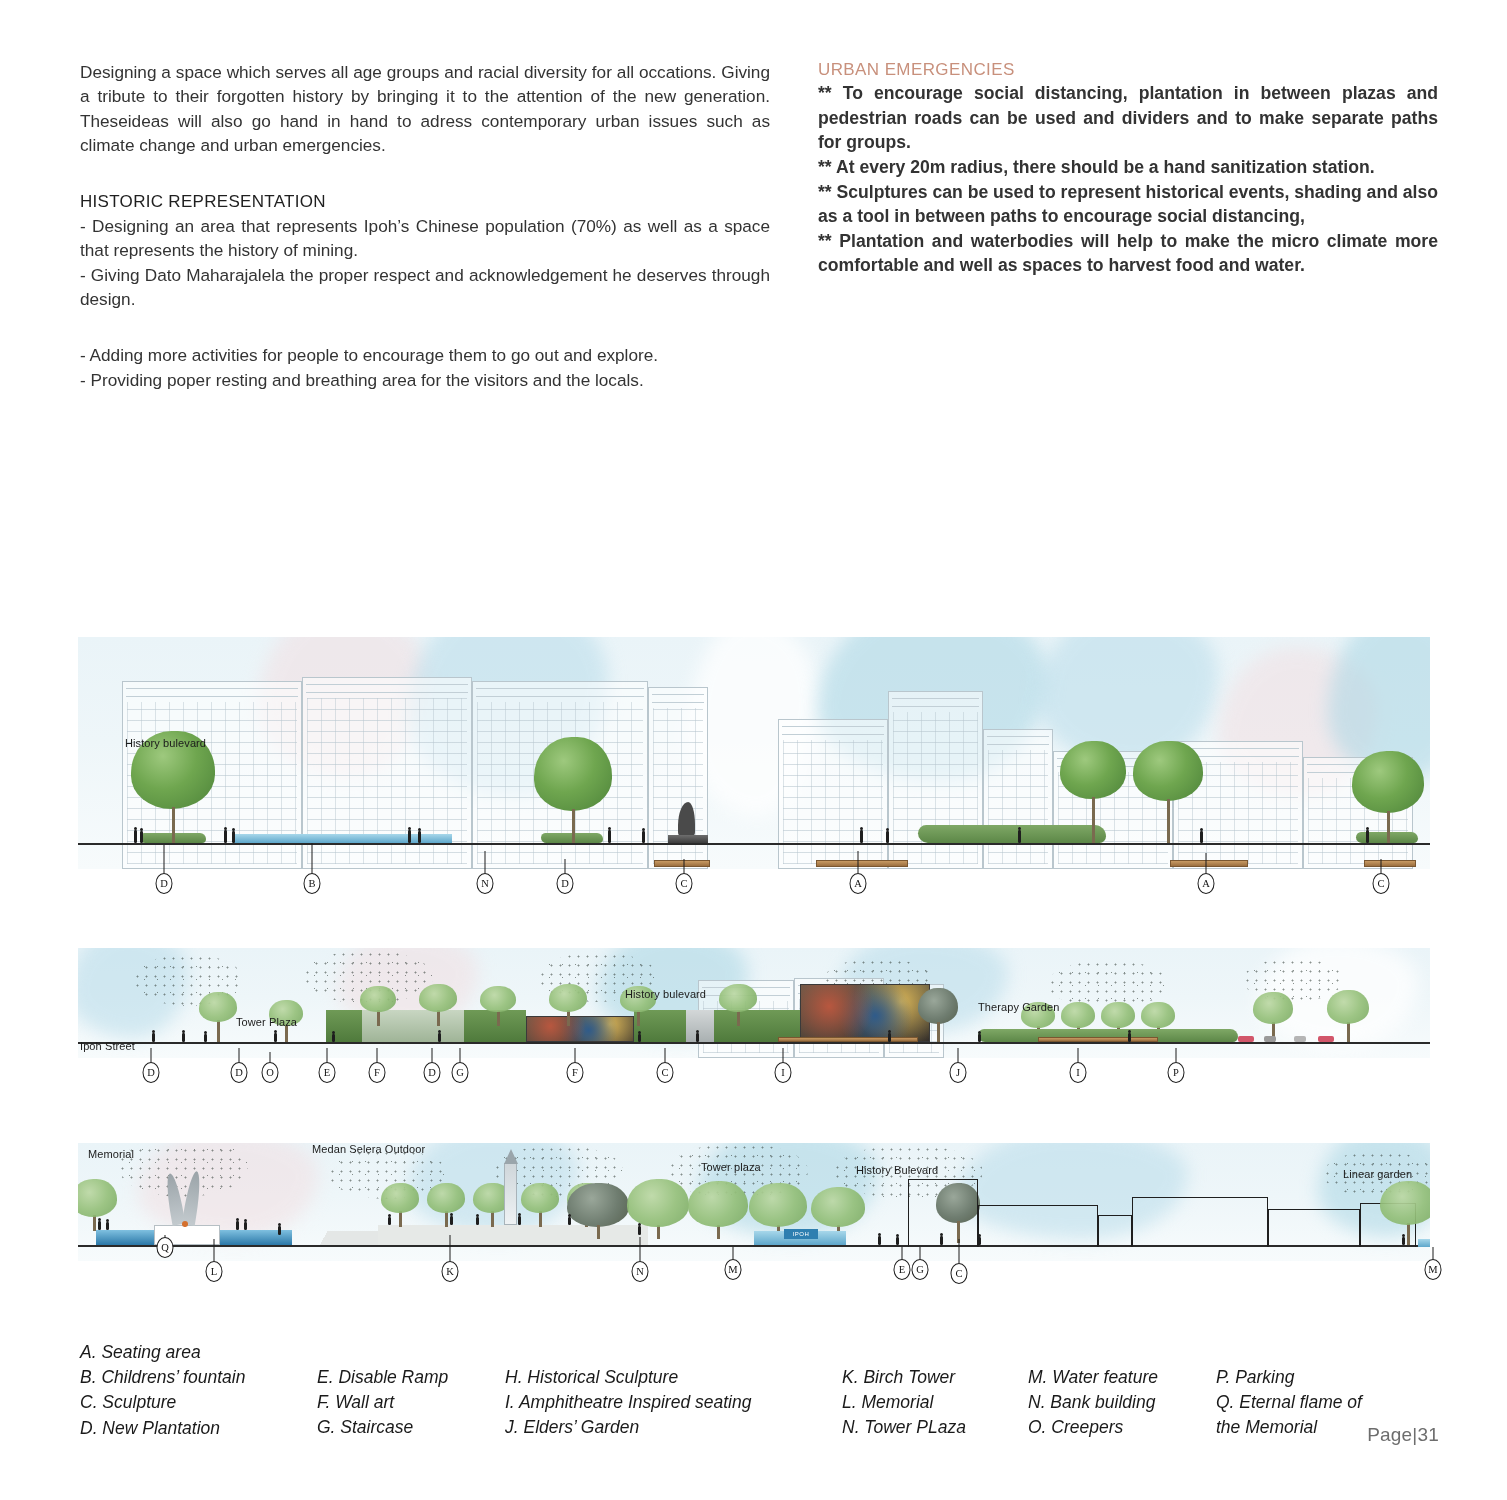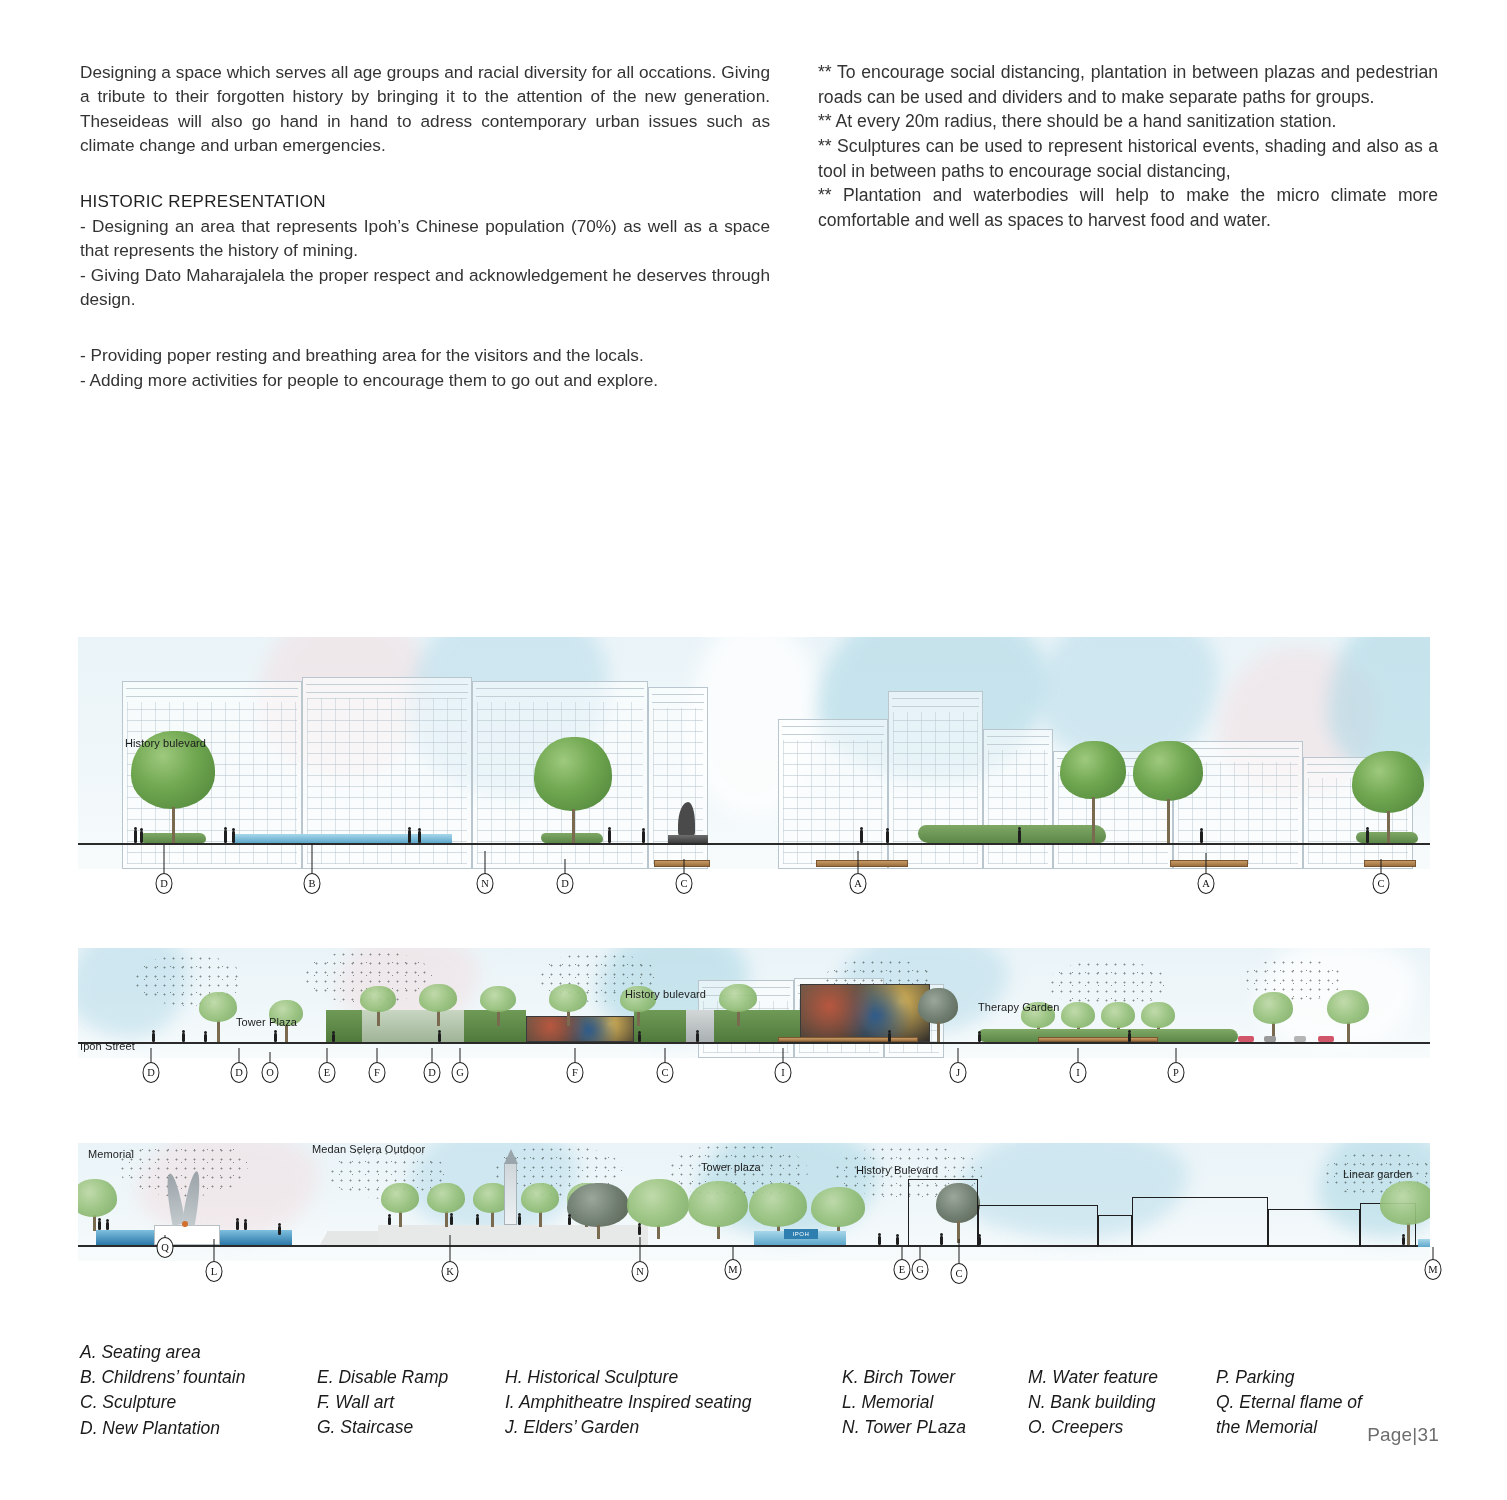--- a/index.html
+++ b/index.html
@@ -60,20 +60,21 @@
     font-weight: 400;
     letter-spacing: 0.4px;
     margin: 0 0 1px 0;
   }
   .note-line {
     font-size: 17.6px;
     line-height: 1.40;
     text-align: justify;
     margin: 0;
     color: #333;
+    font-weight: bold;
   }
 
   
   .elevation {
     position: absolute;
     left: 78px;
     width: 1352px;
   }
   #elev-1 { top: 637px; height: 232px; }
   #elev-2 { top: 948px; height: 110px; }
@@ -351,26 +352,27 @@
 
     <p class="body-para">Designing a space which serves all age groups and racial diversity for all occations. Giving a tribute to their forgotten history by bringing it to the attention of the new generation. Theseideas will also go hand in hand to adress contemporary urban issues such as climate change and urban emergencies.</p>
 
     <div class="gap-block">
       <div class="sub-head">HISTORIC REPRESENTATION</div>
       <p class="bullet-line">- Designing an area that represents Ipoh’s Chinese population (70%) as well as a space that represents the history of mining.</p>
       <p class="bullet-line">- Giving Dato Maharajalela the proper respect and acknowledgement he deserves through design.</p>
     </div>
 
     <div>
+      <p class="bullet-line">- Adding more activities for people to encourage them to go out and explore.</p>
       <p class="bullet-line">- Providing poper resting and breathing area for the visitors and the locals.</p>
-      <p class="bullet-line">- Adding more activities for people to encourage them to go out and explore.</p>
     </div>
   </div>
 
   <div class="col-right">
+    <div class="accent-head" style="color:#c8907c">URBAN EMERGENCIES</div>
     <p class="note-line">** To encourage social distancing, plantation in between plazas and pedestrian roads can be used and dividers and to make separate paths for groups.</p>
     <p class="note-line">** At every 20m radius, there should be a hand sanitization station.</p>
     <p class="note-line">** Sculptures can be used to represent historical events, shading and also as a tool in between paths to encourage social distancing,</p>
     <p class="note-line">** Plantation and waterbodies will help to make the micro climate more comfortable and well as spaces to harvest food and water.</p>
   </div>
 </div>
 
 <div class="elevation" id="elev-1">
   <div class="sky">
     <div class="sky-base"></div>

